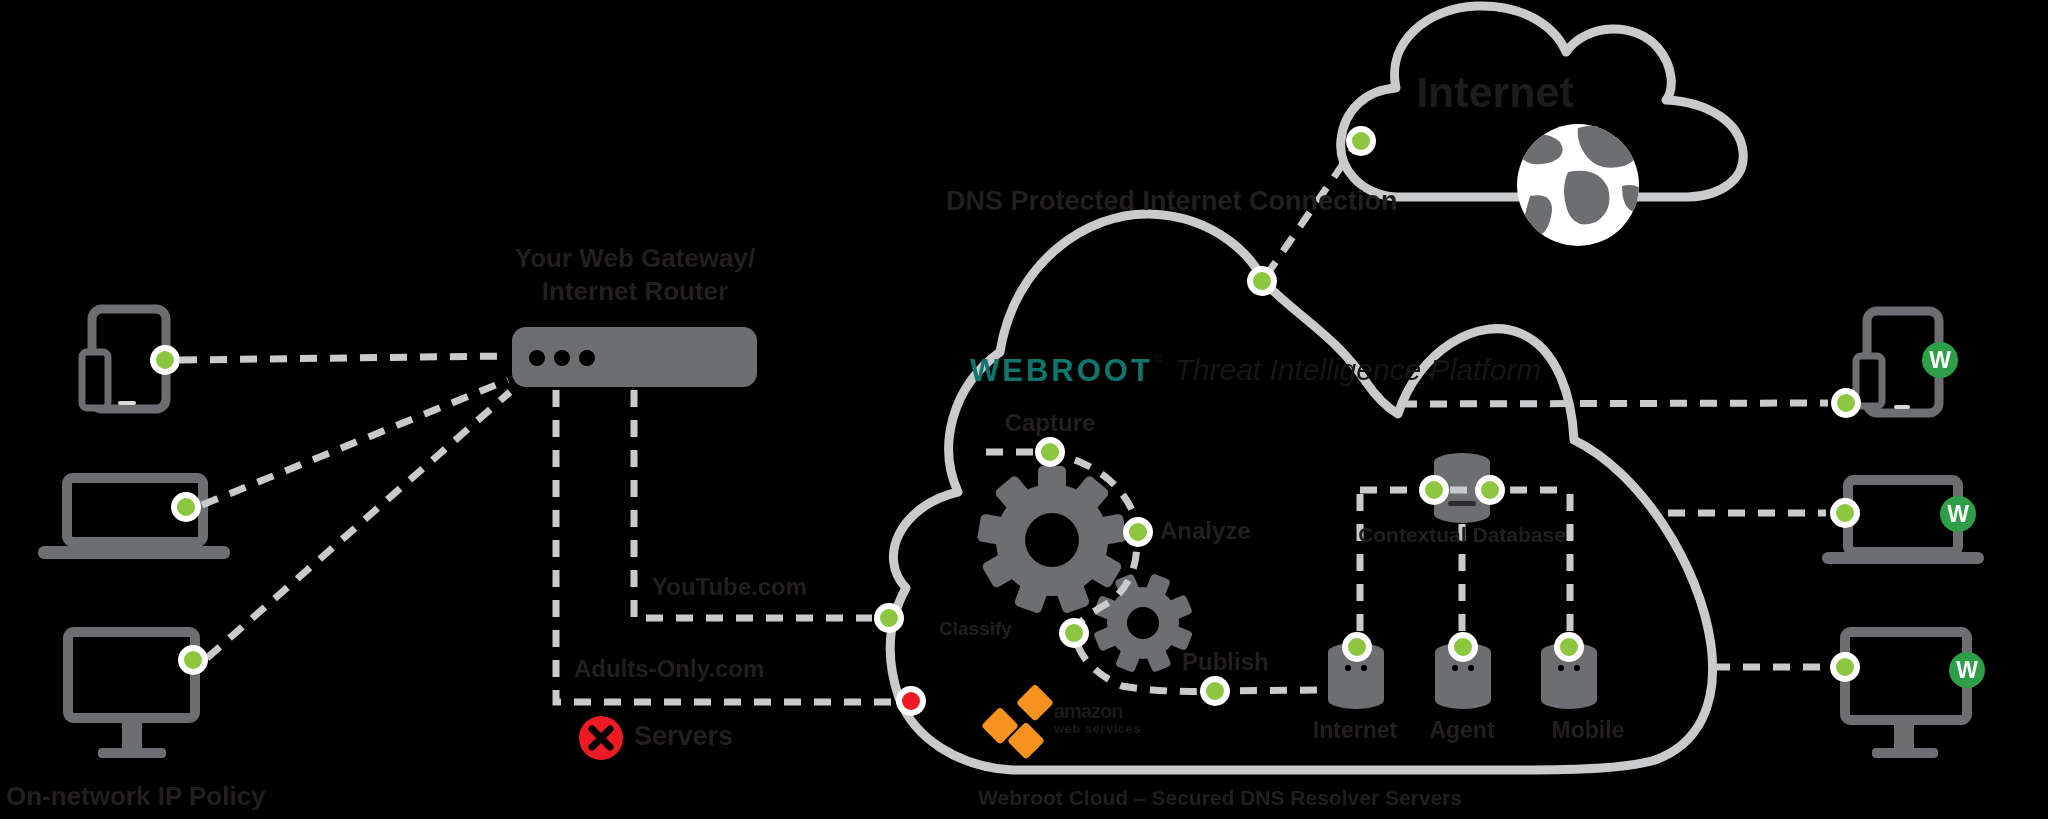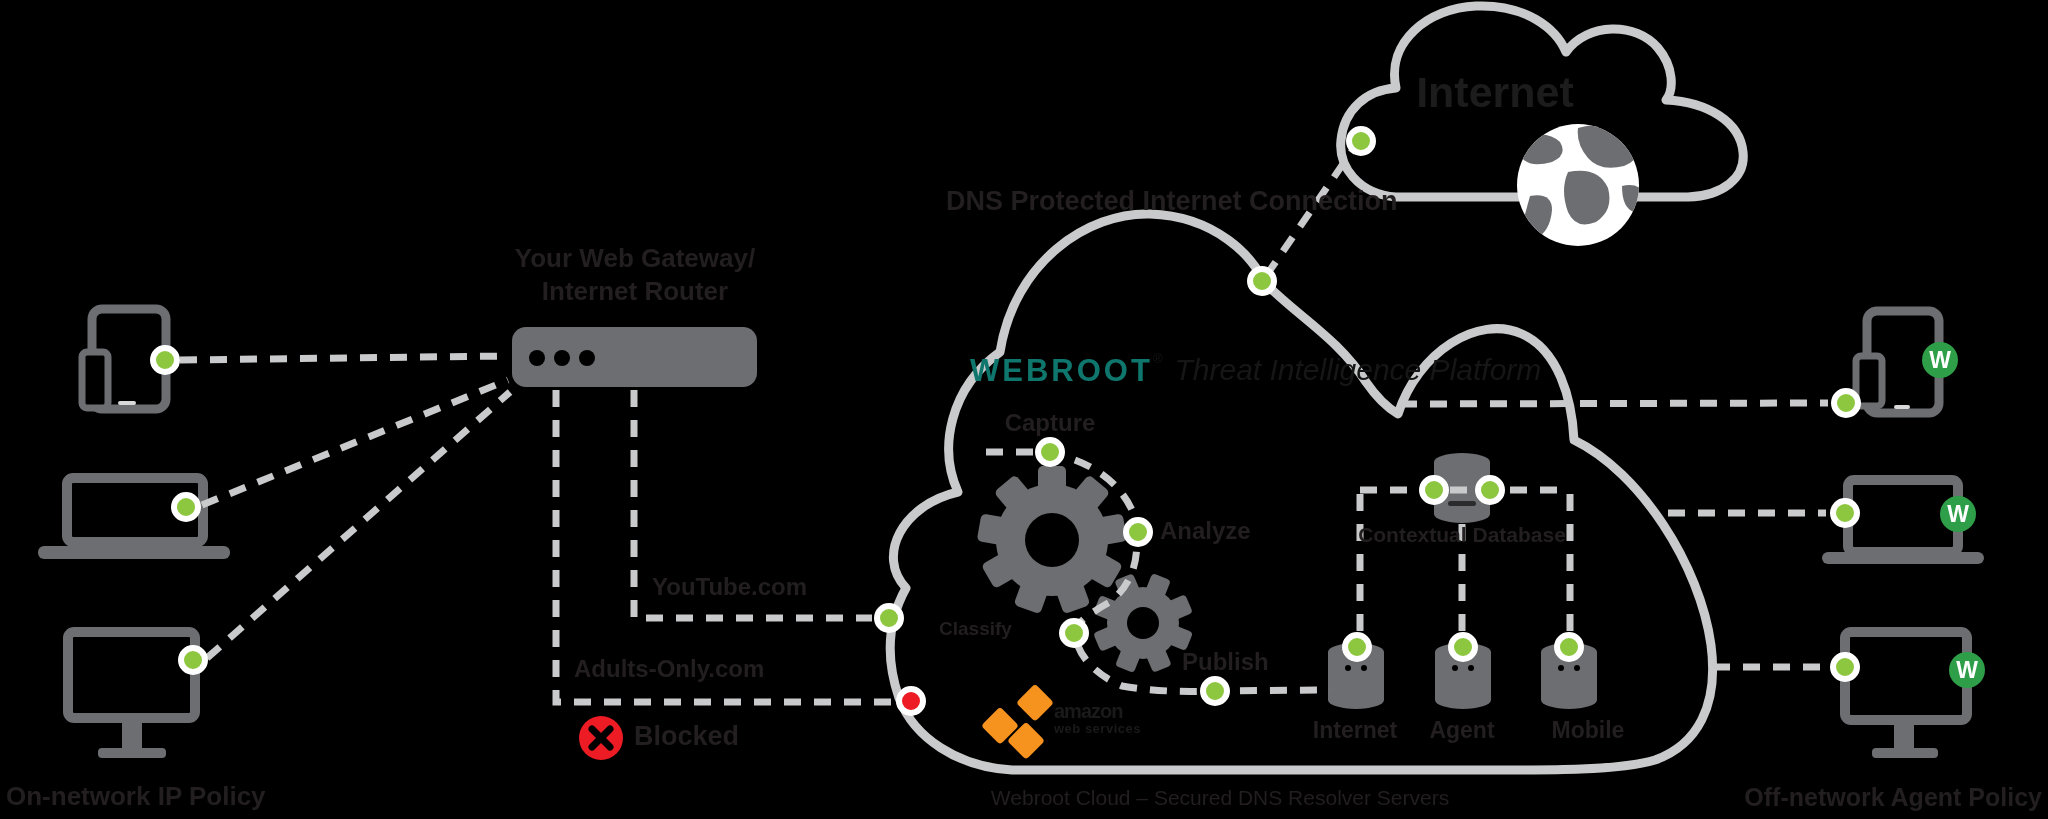--- a/index.html
+++ b/index.html
@@ -243,28 +243,27 @@
   <div class="lbl" style="left:1182px;top:648px;font-size:24px;font-weight:600;">Publish</div>
 
   <div class="lbl center" style="left:1352px;top:523px;width:220px;font-size:21px;font-weight:600;">Contextual Database</div>
 
   <div class="lbl center" style="left:1295px;top:717px;width:120px;font-size:23px;font-weight:600;">Internet</div>
   <div class="lbl center" style="left:1402px;top:717px;width:120px;font-size:23px;font-weight:600;">Agent</div>
   <div class="lbl center" style="left:1528px;top:717px;width:120px;font-size:23px;font-weight:600;">Mobile</div>
 
   <div class="lbl" style="left:652px;top:573px;font-size:24px;font-weight:700;">YouTube.com</div>
   <div class="lbl" style="left:574px;top:655px;font-size:24px;font-weight:700;">Adults-Only.com</div>
-  <div class="lbl" style="left:634px;top:721px;font-size:27px;font-weight:700;">Blocked</div>
+  <div class="lbl" style="left:634px;top:721px;font-size:27px;font-weight:700;">Servers</div>
 
   <div class="awswrap">
     <div class="aws1">amazon</div>
     <div class="aws2">web services</div>
   </div>
 
   <div class="lbl" style="left:6px;top:781px;font-size:26px;font-weight:700;">On-network IP Policy</div>
-  <div class="lbl center" style="left:960px;top:786px;width:520px;font-size:21px;font-weight:400;">Webroot Cloud – Secured DNS Resolver Servers</div>
-  <div class="lbl right" style="left:1735px;top:783px;width:307px;font-size:25px;font-weight:700;">Off-network Agent Policy</div>
+  <div class="lbl center" style="left:960px;top:786px;width:520px;font-size:21px;font-weight:700;">Webroot Cloud – Secured DNS Resolver Servers</div>
 
   <div class="wbadge" style="left:1922px;top:342px;">W</div>
   <div class="wbadge" style="left:1940px;top:496px;">W</div>
   <div class="wbadge" style="left:1949px;top:652px;">W</div>
 
 </div>
 
 </body></html>

